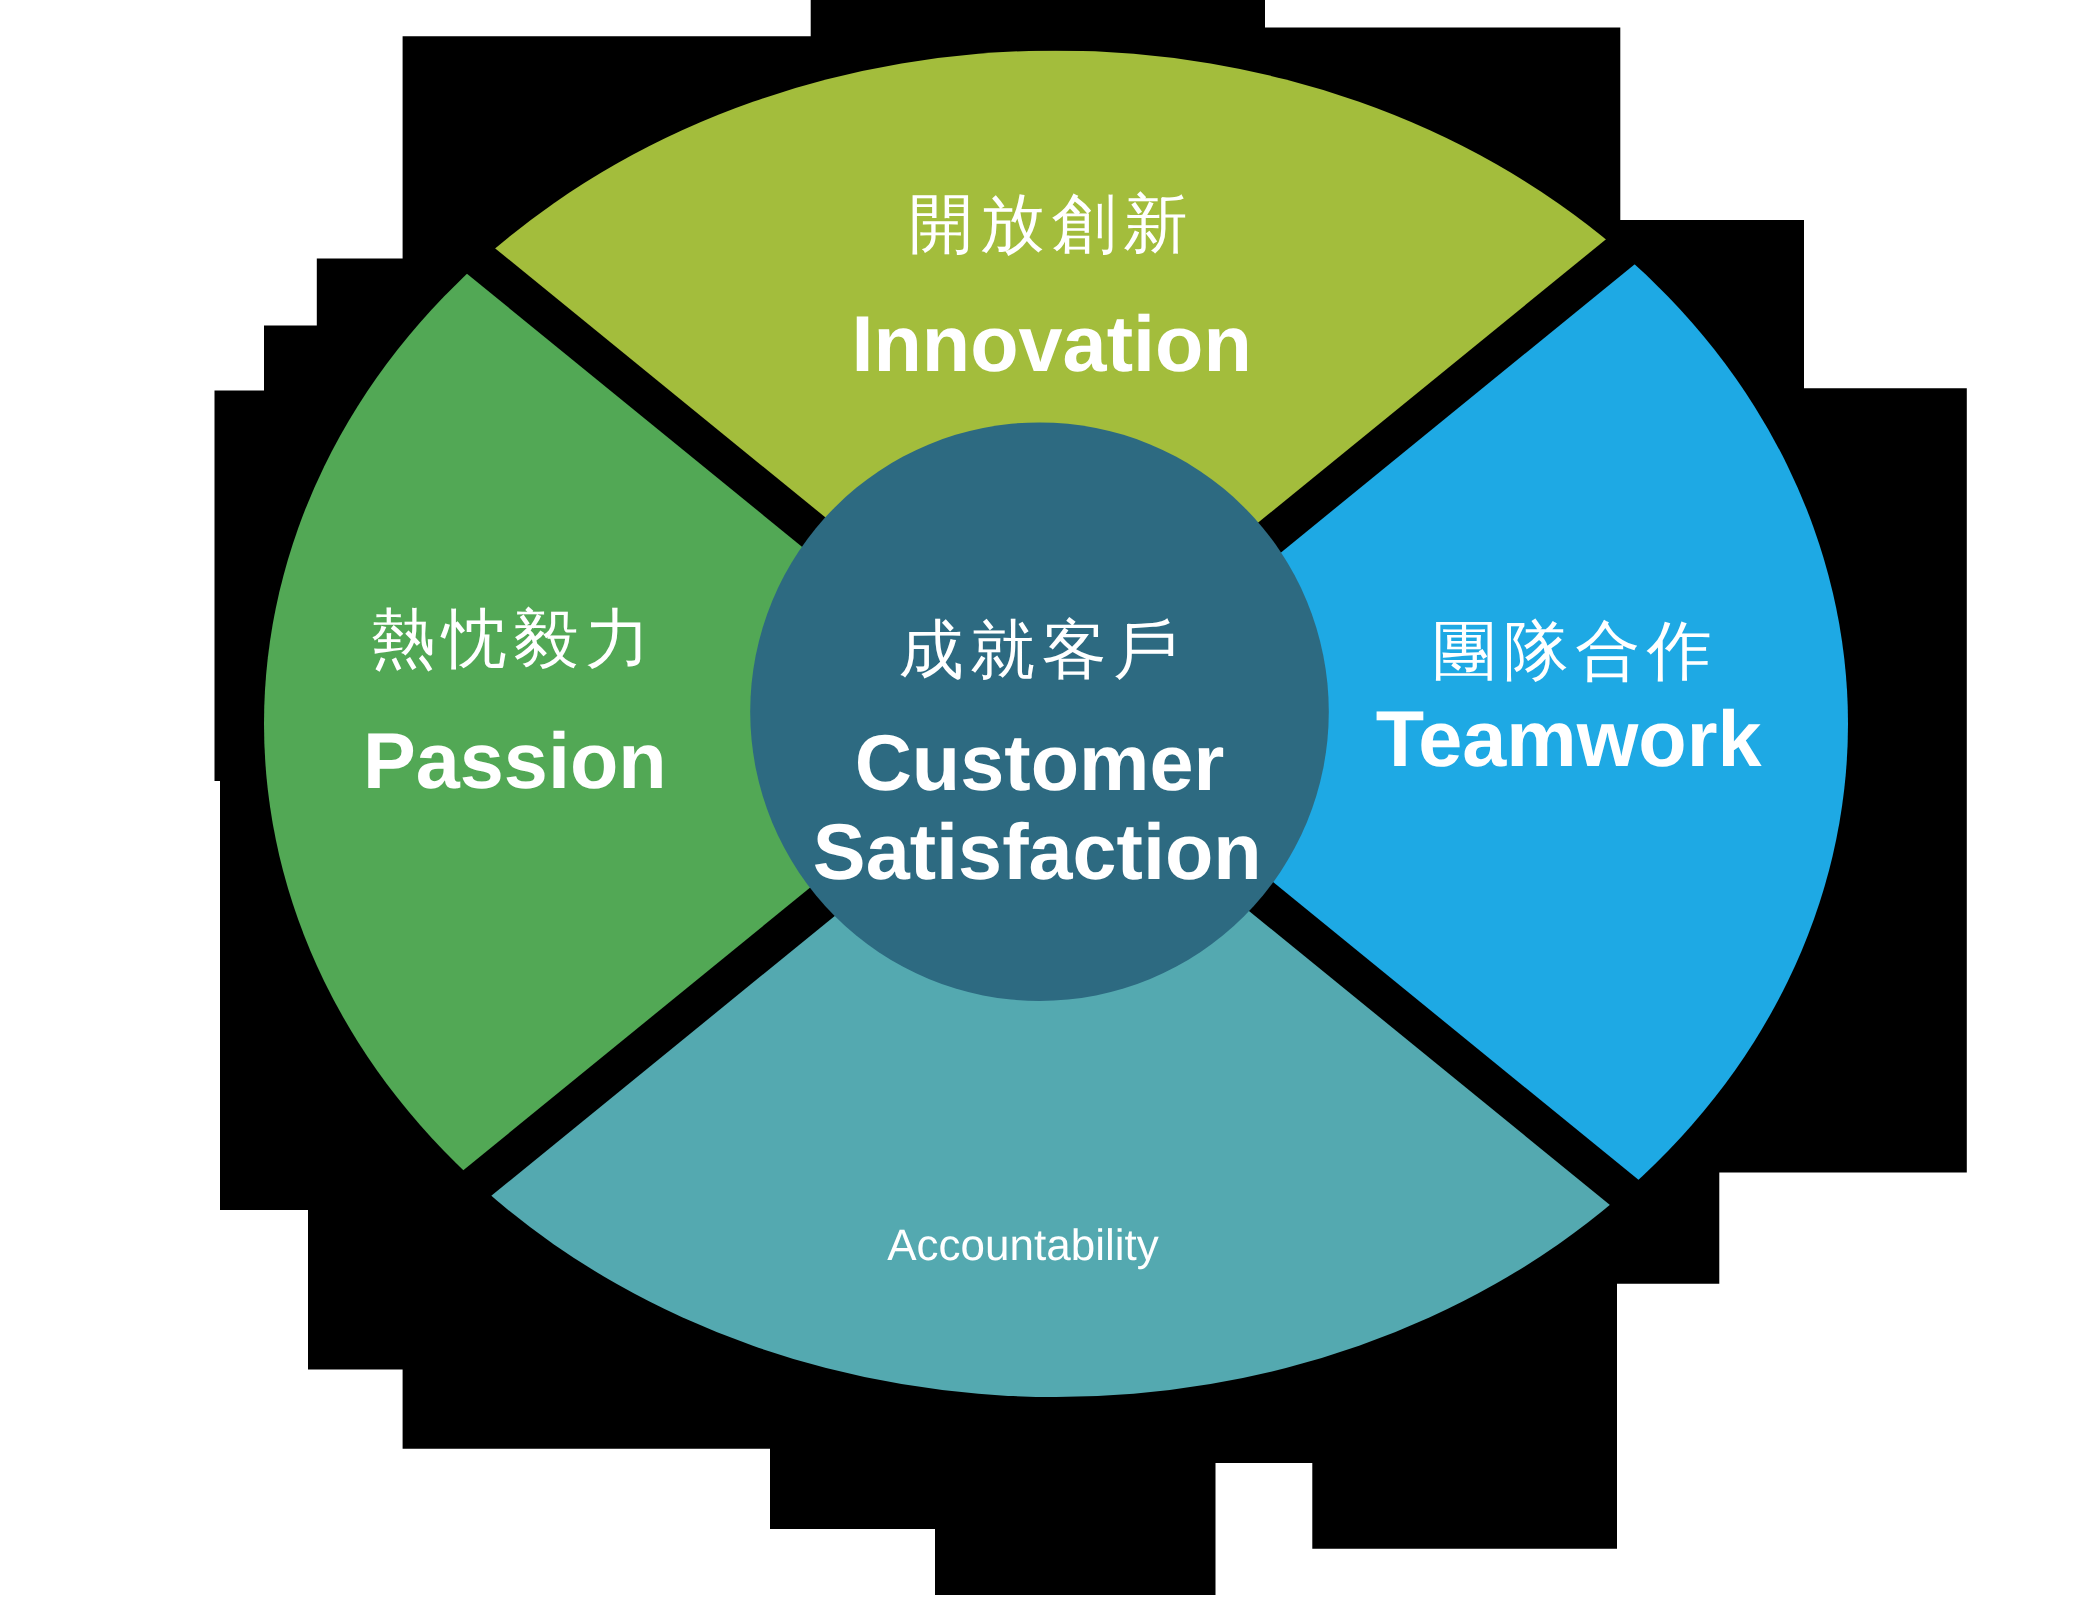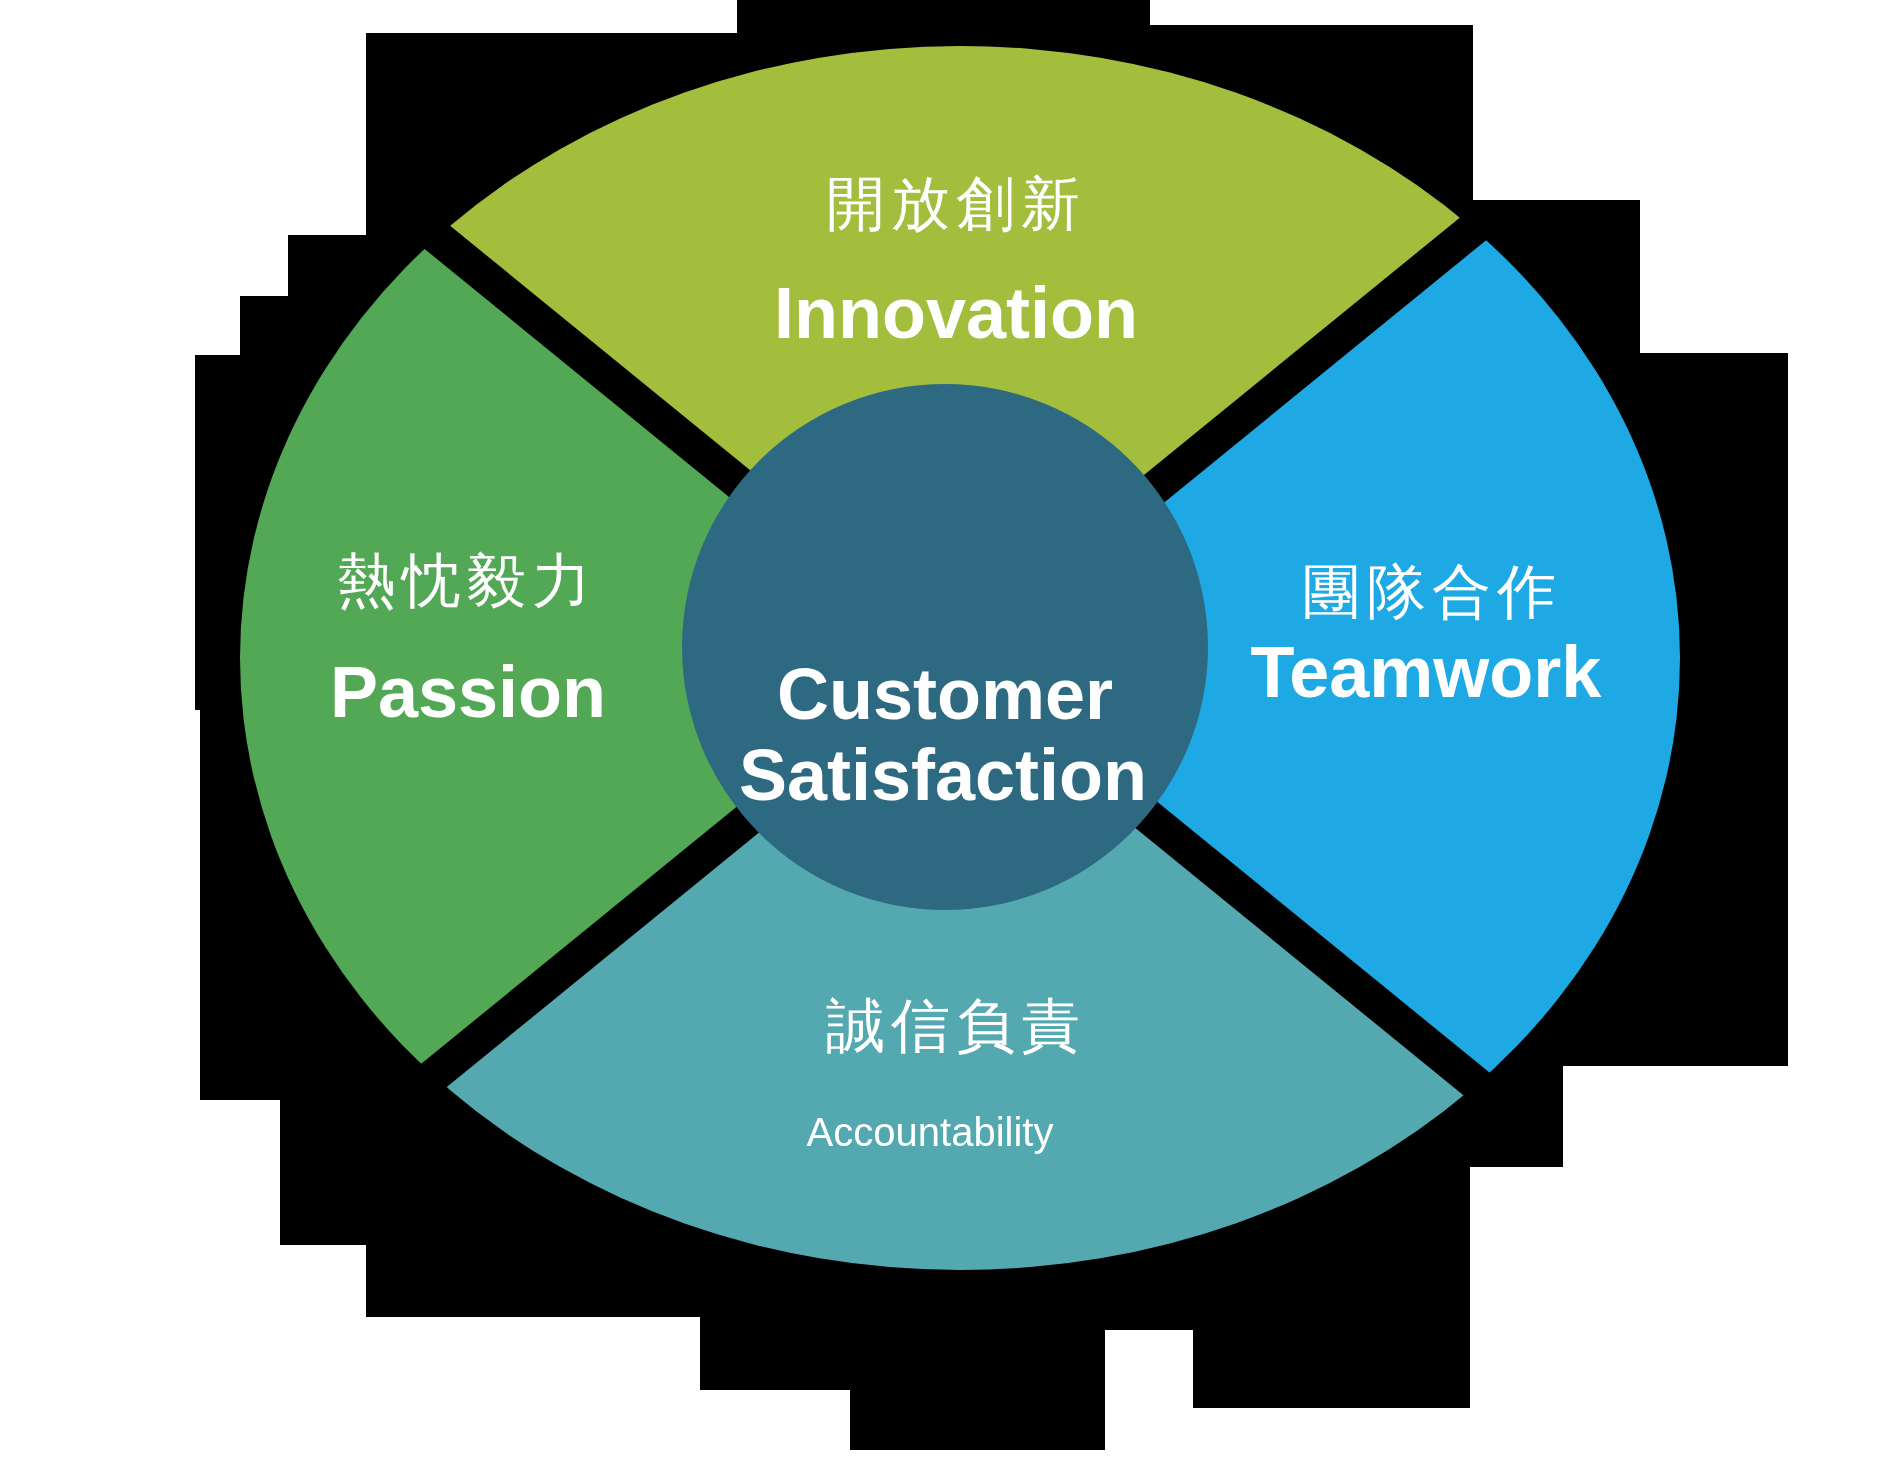--- a/index.html
+++ b/index.html
@@ -82,19 +82,19 @@
 
   <div class="label zh pos-zh-top">開放創新</div>
   <div class="label en pos-en-top">Innovation</div>
 
   <div class="label zh pos-zh-left">熱忱毅力</div>
   <div class="label en pos-en-left">Passion</div>
 
   <div class="label zh pos-zh-right">團隊合作</div>
   <div class="label en pos-en-right">Teamwork</div>
 
+  <div class="label zh pos-zh-center">成就客戶</div>
   <div class="label en pos-en-center1">Customer</div>
   <div class="label en pos-en-center2">Satisfaction</div>
 
-  <div class="label zh pos-zh-bottom">誠信負責</div>
   <div class="label en-small pos-en-bottom">Accountability</div>
 
 </div>
 
 </body></html>

